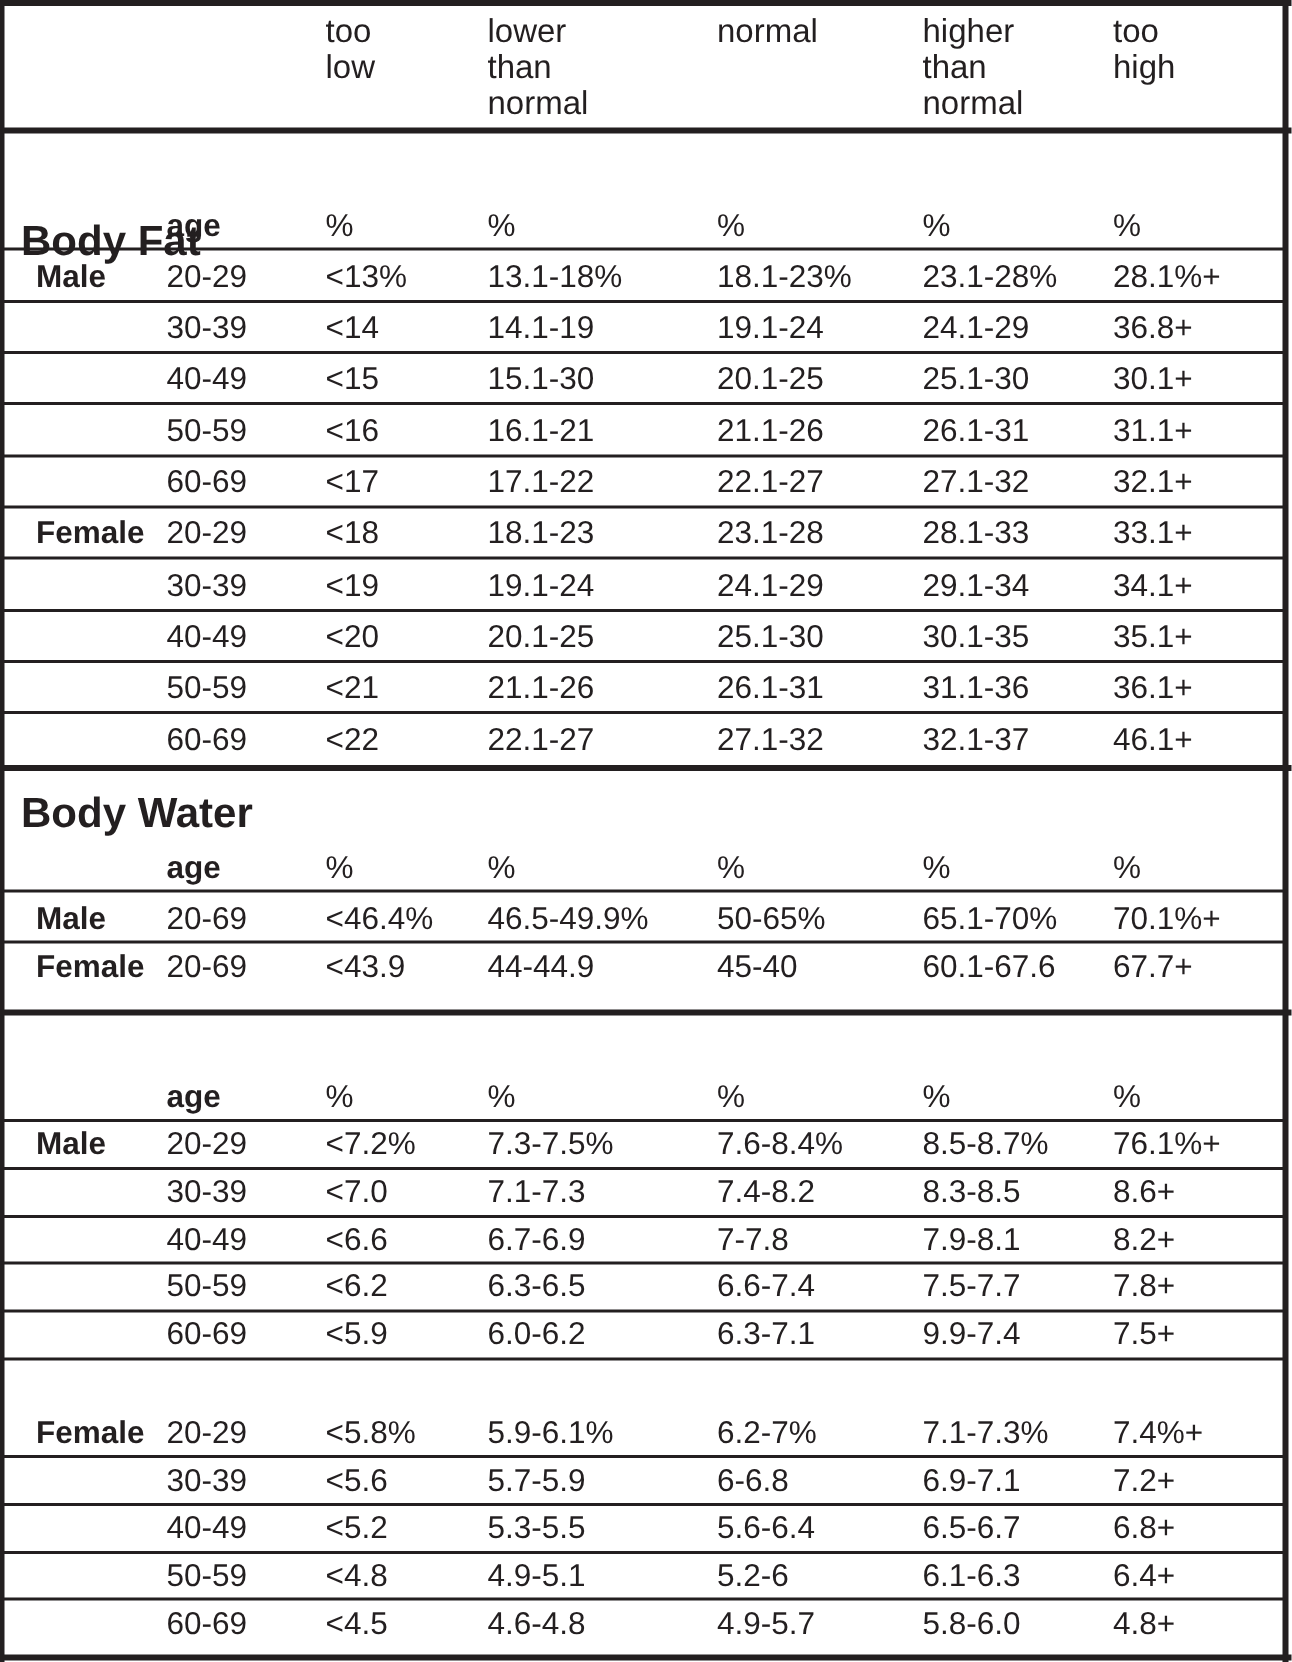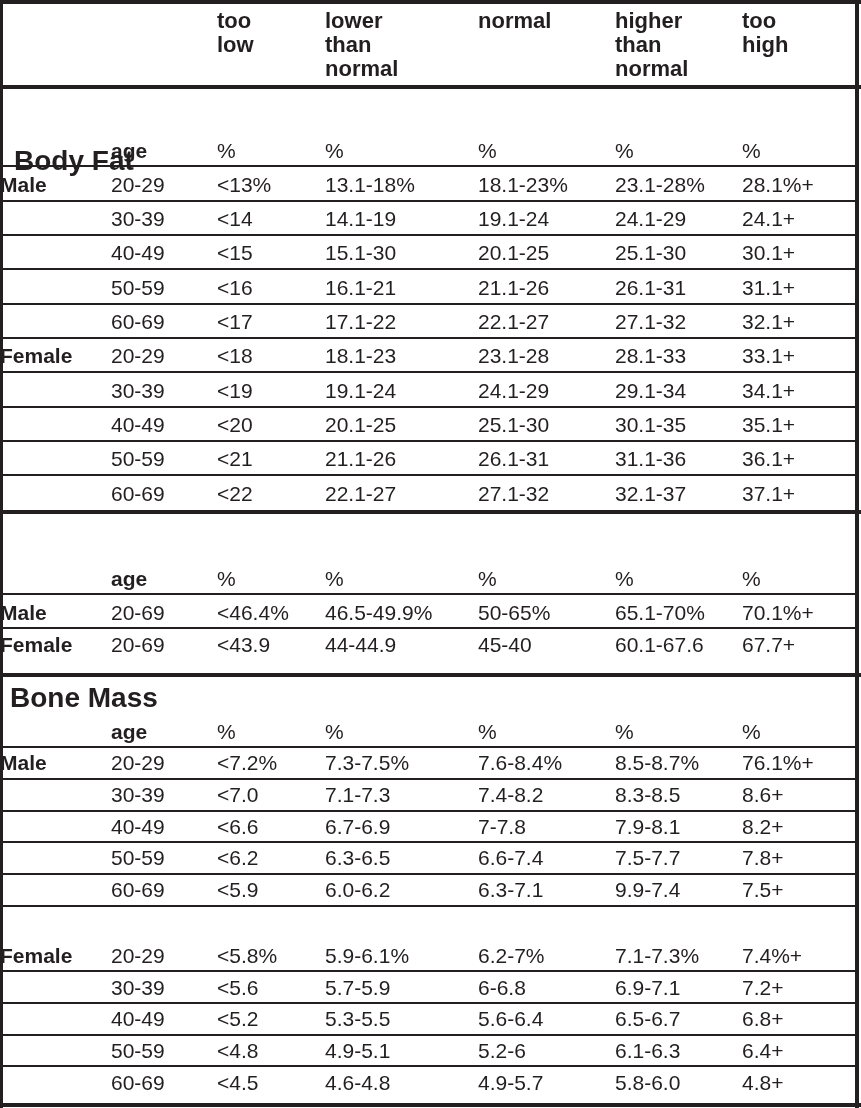--- a/index.html
+++ b/index.html
@@ -4,28 +4,28 @@
 <style>
   html, body { margin: 0; padding: 0; background: #ffffff; }
   body { width: 861px; height: 1108px; position: relative; overflow: hidden;
          font-family: "Liberation Sans", "DejaVu Sans", sans-serif; color: #231f20; }
   .frame { position: absolute; left: 0; top: 0; width: 861px; height: 1108px; box-sizing: border-box; }
   .vline-left { position: absolute; left: 0; top: 0; width: 3px; height: 1108px; background: #231f20; }
   .vline-right { position: absolute; left: 855px; top: 0; width: 4px; height: 1108px; background: #231f20; }
   .hthick { position: absolute; left: 0; width: 861px; height: 4px; background: #231f20; }
   .hthin { position: absolute; left: 0; width: 858px; height: 1.5px; background: #231f20; }
 
-  .col-head { position: absolute; top: 9px; font-weight: bold; font-size: 22px; line-height: 24px; white-space: pre-line; }
+  .col-head { position: absolute; top: 9px; font-weight: normal; font-size: 22px; line-height: 24px; white-space: pre-line; }
 
   .section-title { position: absolute; font-weight: bold; font-size: 28px; line-height: 30px; }
 
   .row { position: absolute; left: 0; width: 858px; height: 32px; }
   .cell { position: absolute; font-size: 21px; line-height: 24px; white-space: nowrap; }
   .cell.bold { font-weight: bold; }
-  .c0 { left: 0; }
+  .c0 { left: 24px; }
   .c1 { left: 111px; }
   .c2 { left: 217px; }
   .c3 { left: 325px; }
   .c4 { left: 478px; }
   .c5 { left: 615px; }
   .c6 { left: 742px; }
 </style>
 </head>
 <body>
 
@@ -70,21 +70,21 @@
         <span class="cell c5">23.1-28%</span>
         <span class="cell c6">28.1%+</span>
       </div>
       <div class="row" style="top: 207px;">
         <span class="cell c0 bold"></span>
         <span class="cell c1">30-39</span>
         <span class="cell c2">&lt;14</span>
         <span class="cell c3">14.1-19</span>
         <span class="cell c4">19.1-24</span>
         <span class="cell c5">24.1-29</span>
-        <span class="cell c6">24.1+</span>
+        <span class="cell c6">36.8+</span>
       </div>
       <div class="row" style="top: 241px;">
         <span class="cell c0 bold"></span>
         <span class="cell c1">40-49</span>
         <span class="cell c2">&lt;15</span>
         <span class="cell c3">15.1-30</span>
         <span class="cell c4">20.1-25</span>
         <span class="cell c5">25.1-30</span>
         <span class="cell c6">30.1+</span>
       </div>
@@ -142,35 +142,36 @@
         <span class="cell c5">31.1-36</span>
         <span class="cell c6">36.1+</span>
       </div>
       <div class="row" style="top: 482px;">
         <span class="cell c0 bold"></span>
         <span class="cell c1">60-69</span>
         <span class="cell c2">&lt;22</span>
         <span class="cell c3">22.1-27</span>
         <span class="cell c4">27.1-32</span>
         <span class="cell c5">32.1-37</span>
-        <span class="cell c6">37.1+</span>
+        <span class="cell c6">46.1+</span>
       </div>
       <div class="hthin" style="top: 200px;"></div>
       <div class="hthin" style="top: 234px;"></div>
       <div class="hthin" style="top: 268px;"></div>
       <div class="hthin" style="top: 303px;"></div>
       <div class="hthin" style="top: 337px;"></div>
       <div class="hthin" style="top: 371px;"></div>
       <div class="hthin" style="top: 406px;"></div>
       <div class="hthin" style="top: 440px;"></div>
       <div class="hthin" style="top: 474px;"></div>
     </div>
 
   <div class="hthick" style="top:510px;"></div>
 
+  <div class="section-title" style="left:14px; top:527px;">Body Water</div>
   <div class="row" style="top:567px;">
     <span class="cell bold c1">age</span>
     <span class="cell c2">%</span>
     <span class="cell c3">%</span>
     <span class="cell c4">%</span>
     <span class="cell c5">%</span>
     <span class="cell c6">%</span>
   </div>
   <div class="hthin" style="top:593px;"></div>
 
@@ -191,21 +192,20 @@
         <span class="cell c3">44-44.9</span>
         <span class="cell c4">45-40</span>
         <span class="cell c5">60.1-67.6</span>
         <span class="cell c6">67.7+</span>
       </div>
       <div class="hthin" style="top: 627px;"></div>
     </div>
 
   <div class="hthick" style="top:673px;"></div>
 
-  <div class="section-title" style="left:10px; top:683px;">Bone Mass</div>
   <div class="row" style="top:720px;">
     <span class="cell bold c1">age</span>
     <span class="cell c2">%</span>
     <span class="cell c3">%</span>
     <span class="cell c4">%</span>
     <span class="cell c5">%</span>
     <span class="cell c6">%</span>
   </div>
   <div class="hthin" style="top:746px;"></div>
 

